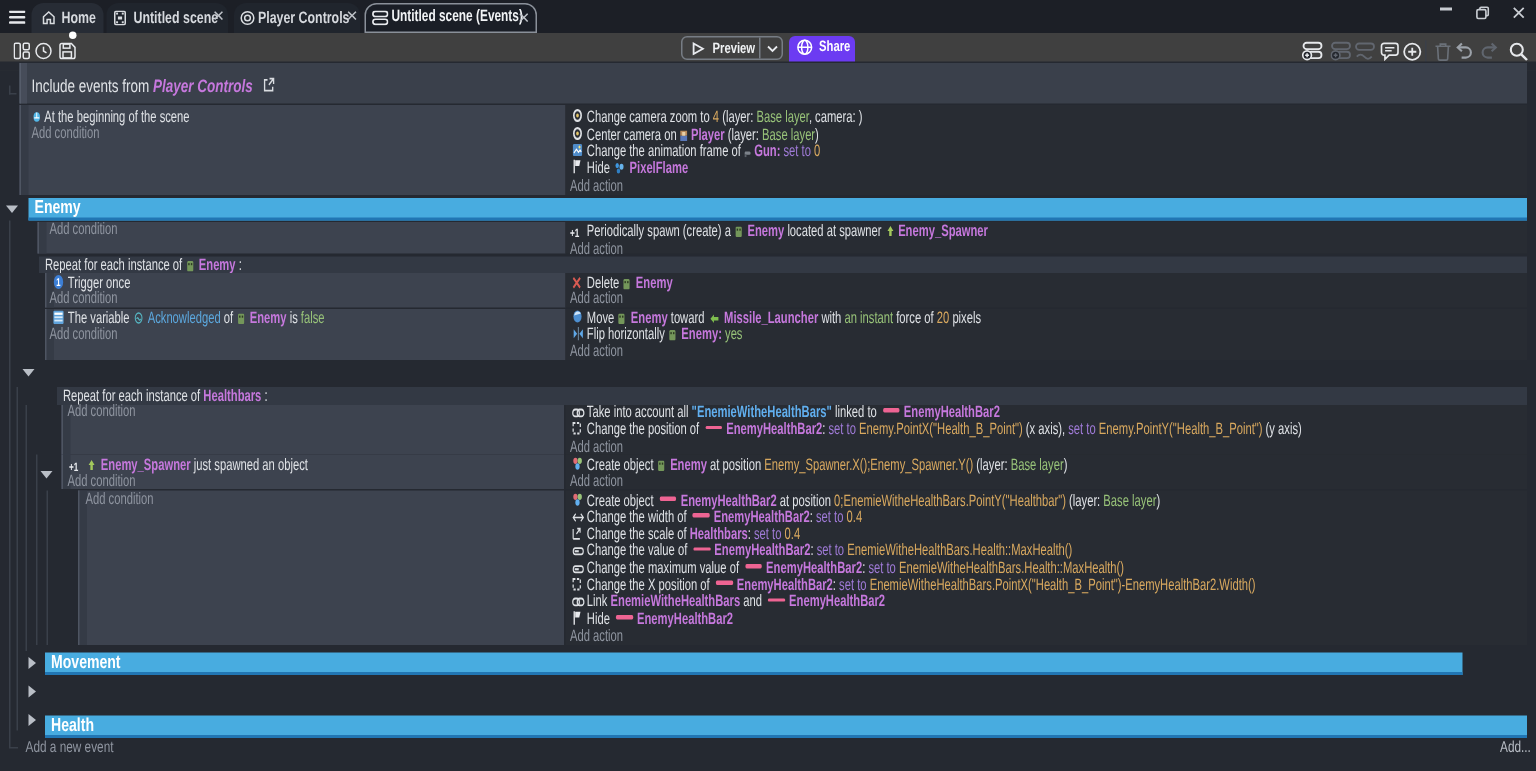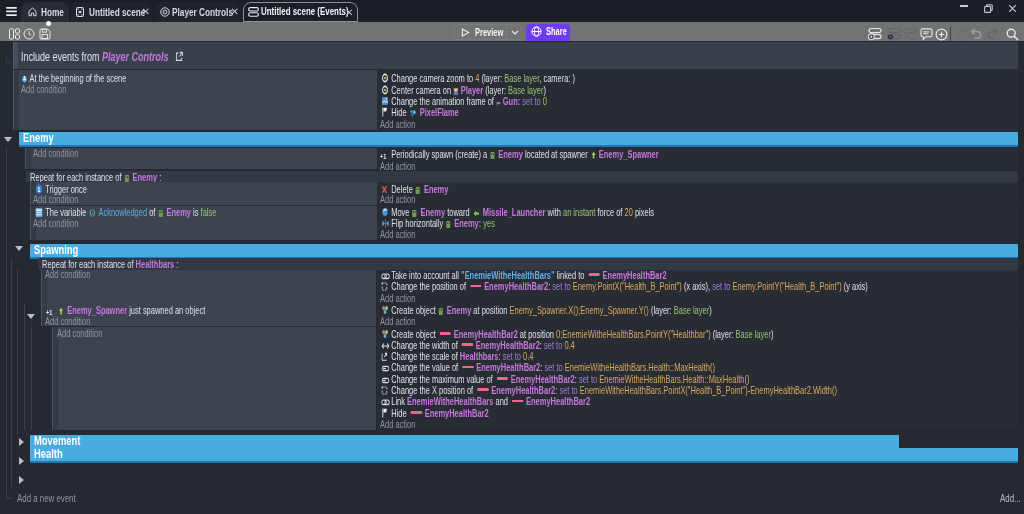--- a/index.html
+++ b/index.html
@@ -87,21 +87,21 @@
           <path d="M2.6 2.4 V1.6 a.8 .8 0 0 1 .8 -.8 h4 a.8 .8 0 0 1 .8 .8 v4 a.8 .8 0 0 1 -.8 .8 H6.6" fill="none" stroke="#C8CCD2" stroke-width="1.1"></path>
         </svg>
       </span>
   <span class="abs" style="left:1008px;top:3.5px">
         <svg width="9" height="9" viewBox="0 0 9 9">
           <path d="M1.2 1.2 L7.8 7.8 M7.8 1.2 L1.2 7.8" stroke="#C8CCD2" stroke-width="1.2"></path>
         </svg>
       </span>
 </div>
 
-<div class="abs" style="left:0;top:22px;width:1024px;height:25px;background:#737373">
+<div class="abs" style="left:0;top:22px;width:1024px;height:25px;background:#404040">
   <span class="abs" style="left:9px;top:6px">
         <svg width="11" height="12" viewBox="0 0 11 12">
           <g fill="none" stroke="#E6E8EB">
             <rect x=".5" y=".8" width="4" height="10.2" rx="1"></rect>
             <rect x="6.5" y=".8" width="4" height="4.3" rx="1"></rect>
             <rect x="6.5" y="6.7" width="4" height="4.3" rx="1"></rect>
           </g>
         </svg>
       </span>
   <span class="abs" style="left:23px;top:5.5px">
@@ -323,21 +323,20 @@
             <path d="M1 1.5 L4.4 4.5 L1 7.5 Z" fill="#5FA8E8"></path>
             <path d="M10 1.5 L6.6 4.5 L10 7.5 Z" fill="#5FA8E8"></path>
             <rect x="5.1" y="0" width="1" height="9" fill="#9FC9EE" opacity=".6"></rect>
           </svg></span>Flip horizontally <span class="ic" style="width:13.2px"><svg width="8.8" height="7" viewBox="0 0 6 7">
             <rect width="6" height="7" rx="1" fill="#74975A"></rect>
             <rect x="1" y="1.4" width="1.4" height="1.4" fill="#2C3A22"></rect>
             <rect x="3.6" y="1.4" width="1.4" height="1.4" fill="#2C3A22"></rect>
           </svg></span><span class="ob">Enemy:</span> <span class="gr">yes</span></div>
 <div class="ln g" style="left:380px;top:181px">Add action</div>
 
-<div class="bar" style="left:30px;top:196.5px;width:988px"><span class="sx">Spawning</span></div>
 <div class="tdown" style="left:15px;top:198.5px"></div>
 
 <div class="hdr" style="left:38px;top:211.3px;width:980px;height:12px"></div>
 <div class="ln" style="left:41.7px;top:211.4px">Repeat for each instance of <span class="ob">Healthbars</span> :</div>
 <div class="cond" style="left:41.3px;top:223.3px;width:335.2px;height:32.4px"></div>
 <div class="hd" style="left:41.3px;top:223.3px;height:32.4px"></div>
 <div class="act" style="left:376.5px;top:223.3px;width:641.5px;height:32.4px"></div>
 <div class="ln g" style="left:44.5px;top:221.3px">Add condition</div>
 <div class="ln" style="left:380px;top:222px"><span class="ic"><svg width="16.2" height="7" viewBox="0 0 12 7">
             <rect x=".6" y="1" width="6.5" height="4.6" rx="2.3" fill="none" stroke="#DDE0E4" stroke-width="1.2"></rect>
@@ -396,22 +395,22 @@
 <div class="ln" style="left:380px;top:348.3px"><span class="ic"><svg width="16.2" height="7" viewBox="0 0 12 7">
             <rect x=".6" y="1" width="6.5" height="4.6" rx="2.3" fill="none" stroke="#DDE0E4" stroke-width="1.2"></rect>
             <rect x="5" y="1" width="6.5" height="4.6" rx="2.3" fill="none" stroke="#DDE0E4" stroke-width="1.2"></rect>
           </svg></span>Link <span class="ob">EnemieWitheHealthBars</span> and <span class="dash"></span><span class="ob">EnemyHealthBar2</span></div>
 <div class="ln" style="left:380px;top:359.6px"><span class="ic"><svg width="13.2" height="10" viewBox="0 0 9 10">
             <rect x="1.4" y=".5" width="1.3" height="9" fill="#E8EAEE"></rect>
             <path d="M3 .8 H8.2 L7 4.6 H3" fill="#E8EAEE"></path>
           </svg></span>Hide <span class="dash"></span><span class="ob">EnemyHealthBar2</span></div>
 <div class="ln g" style="left:380px;top:370.9px">Add action</div>
 
-<div class="bar" style="left:29.5px;top:387.5px;width:869px"><span class="sx">Movement</span></div>
-<div class="bar" style="left:29.5px;top:401px;width:988.5px"><span class="sx">Health</span></div>
+<div class="bar" style="left:29.5px;top:387.5px;width:945px"><span class="sx">Movement</span></div>
+<div class="bar" style="left:29.5px;top:430px;width:988.5px"><span class="sx">Health</span></div>
 <div class="tright" style="left:18.5px;top:391px"></div>
 <div class="tright" style="left:18.5px;top:410px"></div>
 <div class="tright" style="left:18.5px;top:429px"></div>
 
 <div class="gd" style="left:5.5px;top:100px;height:351px"></div>
 <div class="abs" style="left:5.5px;top:450.5px;width:6px;height:1px;background:#3A404A"></div>
 <div class="gd" style="left:11px;top:211px;height:229px"></div>
 <div class="gd" style="left:17.2px;top:223px;height:164px"></div>
 <div class="gd" style="left:24.4px;top:256px;height:127px"></div>
 <div class="gd" style="left:31px;top:280px;height:103px"></div>

